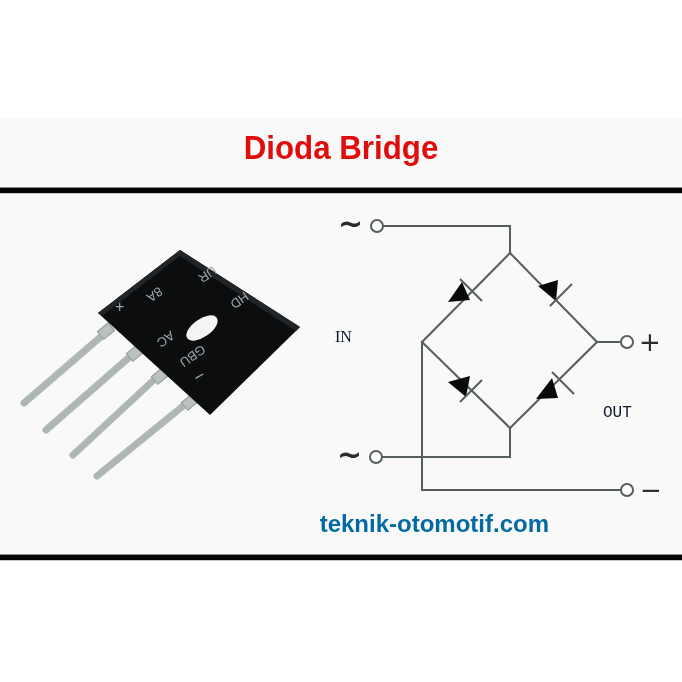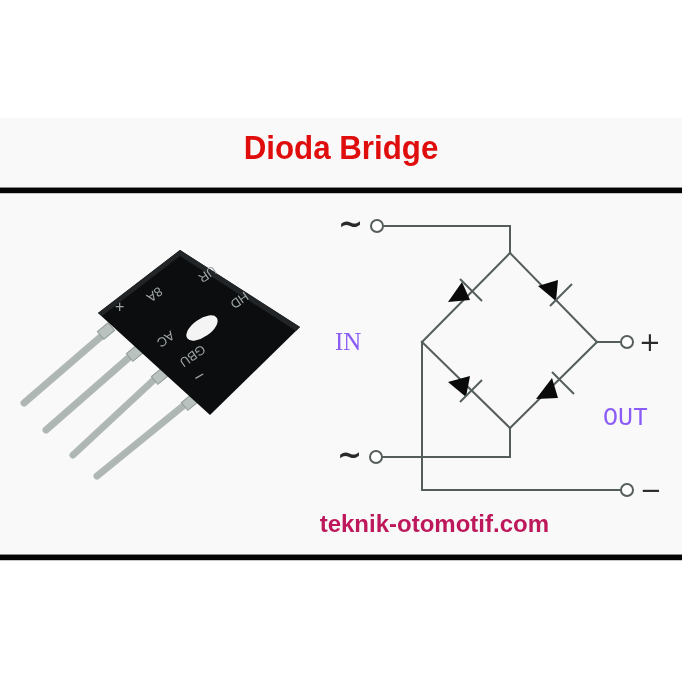--- a/index.html
+++ b/index.html
@@ -66,22 +66,22 @@
     .circuit {
       position: absolute;
       left: 320px;
       top: 200px;
       width: 362px;
       height: 310px;
     }
     .serif-label {
       position: absolute;
       font-family: "Liberation Serif", serif;
-      font-size: 25px;
-      color: #8b5cf6;
+      font-size: 16px;
+      color: #0f172a;
     }
     .sym {
       position: absolute;
       font-family: "DejaVu Sans", sans-serif;
       color: #2a2a2a;
     }
   </style>
 </head>
 <body>
 
@@ -184,17 +184,17 @@
     </svg>
 
     <span class="sym" style="left:18px; top:6px; font-size:30px; font-weight:bold;">~</span>
     <span class="sym" style="left:17px; top:237px; font-size:30px; font-weight:bold;">~</span>
     <span class="serif-label" style="left:15px; top:128px;">IN</span>
     <span class="serif-label" style="left:283px; top:204px;font-family:Liberation Mono, monospace;">OUT</span>
     <span class="sym" style="left:319px; top:127px; font-size:26px;">+</span>
     <span class="sym" style="left:320px; top:275px; font-size:26px;">−</span>
   </div>
 
-  <div class="website" style="color:#be185d;">teknik-otomotif.com</div>
+  <div class="website" style="color:#0369a1;">teknik-otomotif.com</div>
 
   <div class="rule bottom"></div>
 
 </div>
 
 </body></html>

